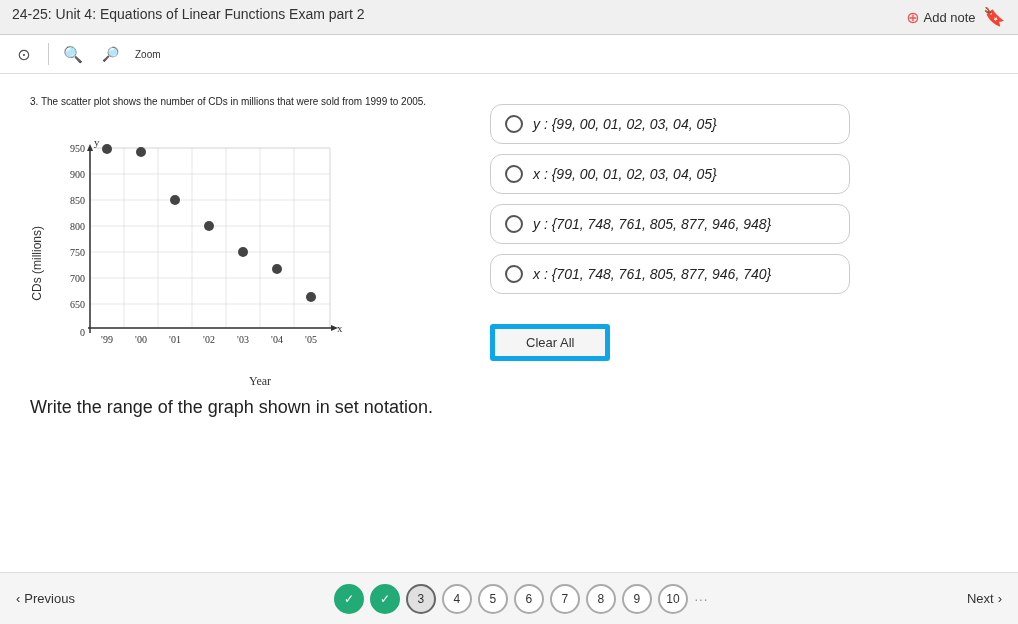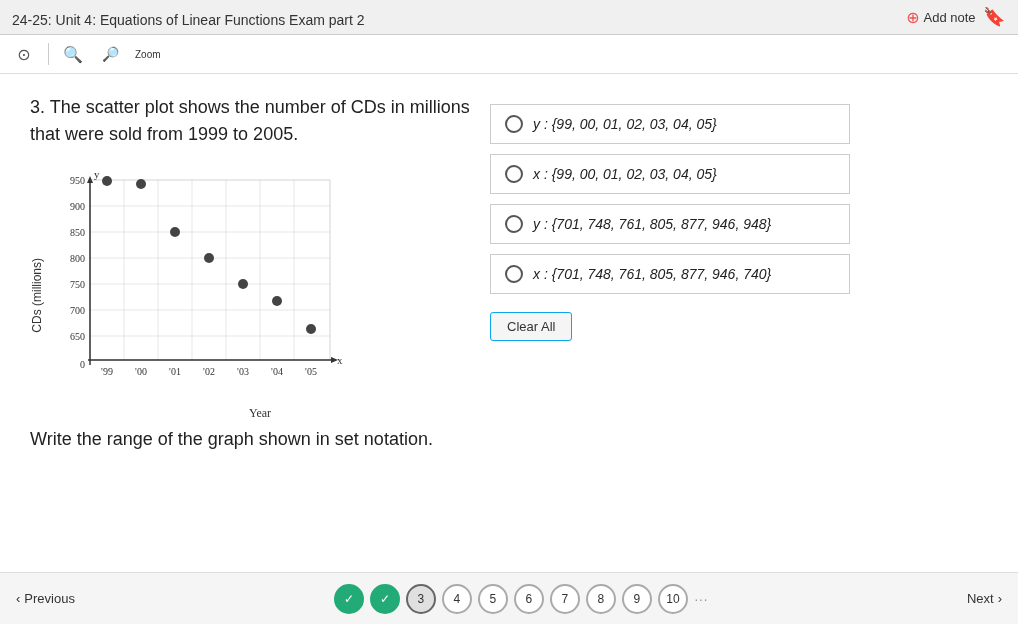--- a/index.html
+++ b/index.html
@@ -11,21 +11,21 @@
       overflow: hidden;
       position: relative;
     }
 
     
     .header-bar {
       background: #f0f0f0;
       border-bottom: 1px solid #ccc;
       padding: 6px 12px;
       display: flex;
-      align-items: flex-end;
+      align-items: flex-start;
       justify-content: space-between;
     }
     .header-title {
       font-size: 14px;
       color: #333;
       font-weight: normal;
     }
     .header-right {
       display: flex;
       align-items: center;
@@ -82,24 +82,24 @@
       gap: 20px;
       height: calc(624px - 84px - 52px);
     }
 
     
     .left-panel {
       flex: 1;
       max-width: 440px;
     }
     .question-text {
-      font-size: 18px;
+      font-size: 10px;
       color: #222;
       line-height: 1.5;
-      margin-bottom: 22px;
+      margin-bottom: 29px;
     }
 
     
     .chart-container {
       display: flex;
       align-items: flex-start;
       gap: 4px;
     }
     .y-axis-label {
       writing-mode: vertical-rl;
@@ -127,48 +127,48 @@
       display: flex;
       flex-direction: column;
       gap: 10px;
       padding-top: 10px;
     }
     .answer-option {
       display: flex;
       align-items: center;
       gap: 10px;
       border: 1px solid #ccc;
-      border-radius: 0;
+      border-radius: 12px;
       padding: 10px 14px;
       cursor: pointer;
       background: #fff;
     }
     .radio-circle {
       width: 18px;
       height: 18px;
       border-radius: 50%;
       border: 2px solid #555;
       flex-shrink: 0;
       background: #fff;
     }
     .option-text {
       font-size: 14px;
       color: #222;
       font-style: italic;
     }
     .clear-all-btn {
       align-self: flex-start;
-      border: 1px solid #0ea5e9;
+      border: 5px solid #0ea5e9;
       background: #f5f5f5;
-      padding: 6px 16px;
+      padding: 6px 31px;
       font-size: 13px;
       cursor: pointer;
       border-radius: 3px;
       color: #333;
-      margin-top: 8px;
+      margin-top: 20px;
     }
 
     
     .bottom-nav {
       position: absolute;
       bottom: 0;
       left: 0;
       right: 0;
       height: 52px;
       background: #f5f5f5;

